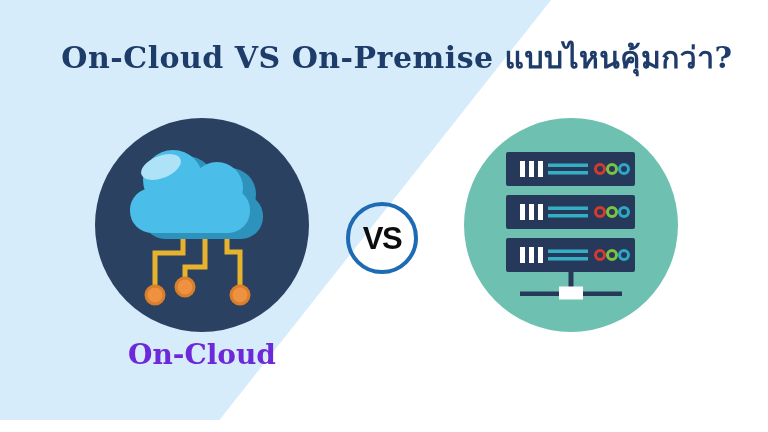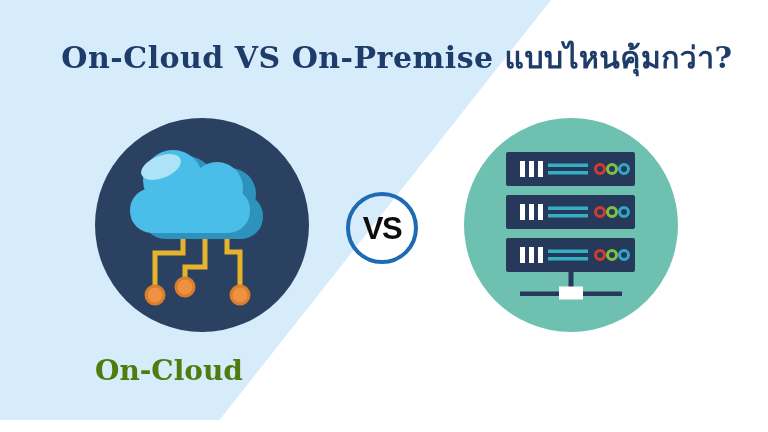--- a/index.html
+++ b/index.html
@@ -35,43 +35,44 @@
     position: absolute;
     width: 214px; height: 214px;
     border-radius: 50%;
     top: 118px;
   }
   .circle-left { left: 95px; background: #2B4162; }
   .circle-right { left: 464px; background: #6EC1B0; }
   .icon-circle svg { position: absolute; left: 0; top: 0; }
   .vs-badge {
     position: absolute;
-    left: 346px; top: 192px;
+    left: 346px; top: 202px;
     width: 64px; height: 64px;
     border: 4px solid #1C6BB4;
     border-radius: 50%;
     display: flex;
     align-items: center;
     justify-content: center;
   }
   .vs-badge span {
     font-family: "Liberation Sans", "DejaVu Sans", sans-serif;
     font-weight: bold;
     font-size: 31px;
     letter-spacing: -1.5px;
     color: #0D0D0D;
     line-height: 1;
   }
   .side-label {
     position: absolute;
-    top: 354px;
+    top: 338px;
     width: 214px;
+    text-align: center;
     font-size: 28px;
     font-weight: bold;
-    color: #4d7c0f;
+    color: #6d28d9;
     font-family: "DejaVu Serif", "Liberation Serif", serif;
   }
   .label-left { left: 95px; }
   .label-right { left: 464px; }
 </style>
 </head>
 <body>
 
 <div class="canvas">
 

